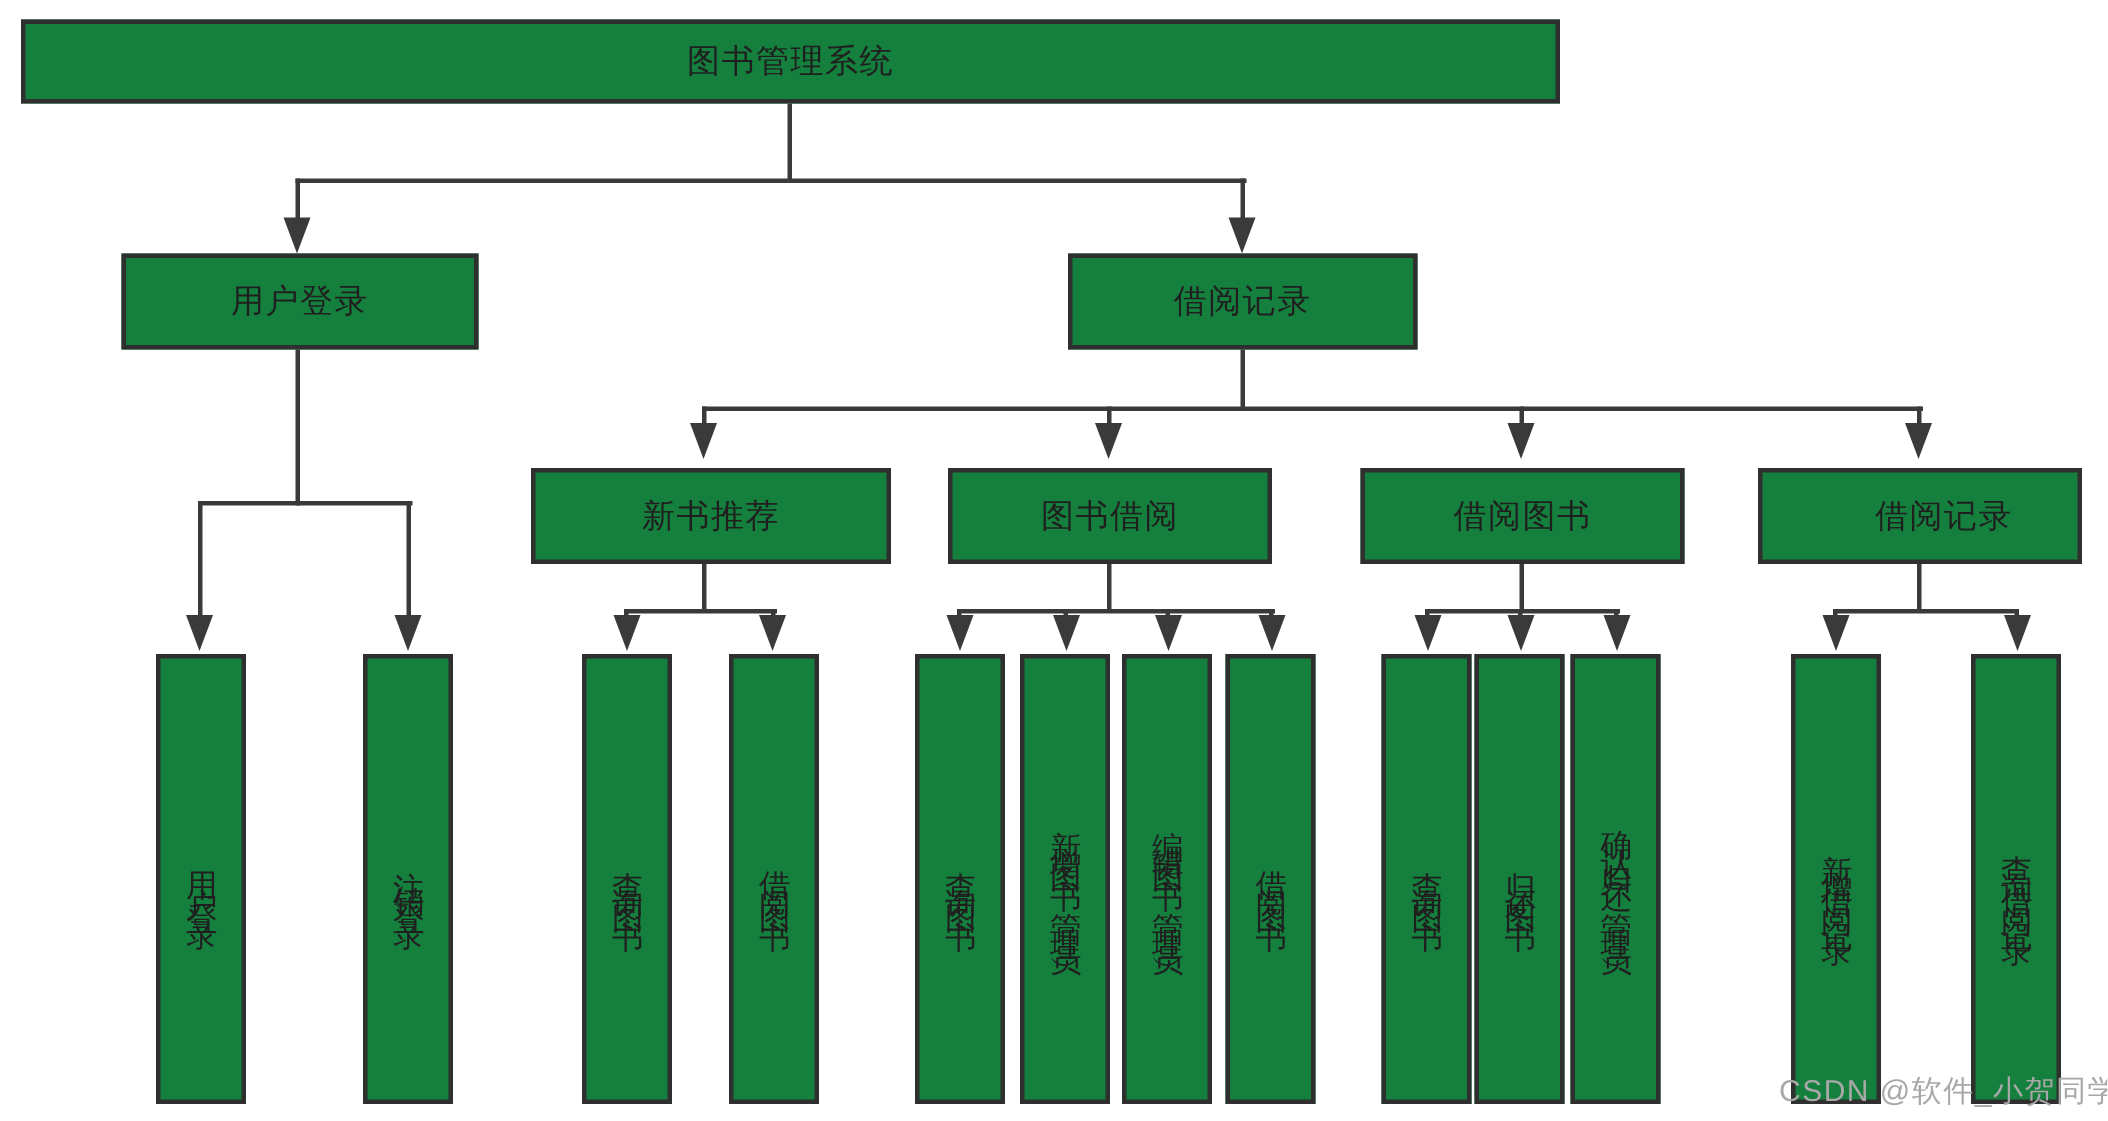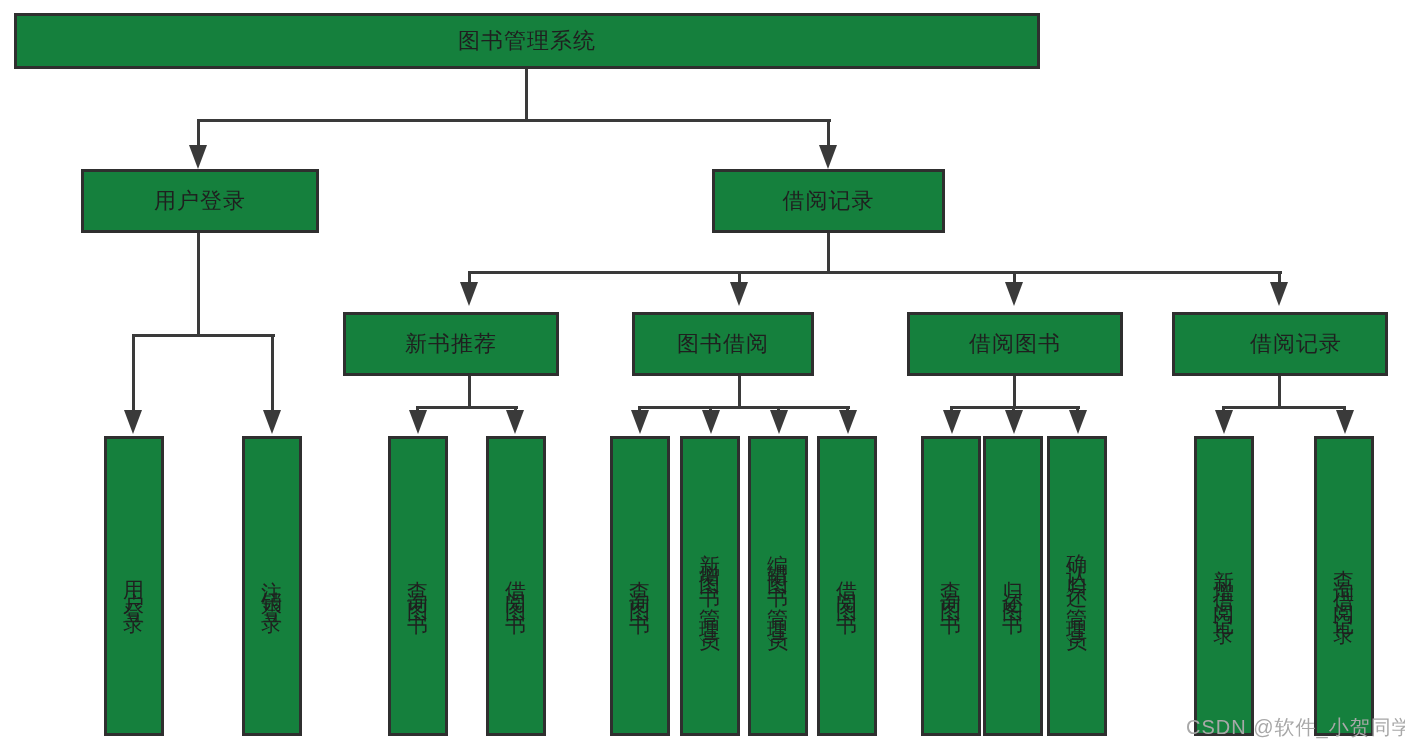--- a/index.html
+++ b/index.html
@@ -87,24 +87,24 @@
   <div class="hline" style="left:468px;top:271px;width:814px;"></div>
   <div class="vline" style="left:468px;top:271px;height:13px;"></div>
   <div class="ahead" style="left:460px;top:282px;"></div>
   <div class="vline" style="left:738px;top:271px;height:13px;"></div>
   <div class="ahead" style="left:730px;top:282px;"></div>
   <div class="vline" style="left:1013px;top:271px;height:13px;"></div>
   <div class="ahead" style="left:1005px;top:282px;"></div>
   <div class="vline" style="left:1278px;top:271px;height:13px;"></div>
   <div class="ahead" style="left:1270px;top:282px;"></div>
 
-  <div class="box" style="left:343px;top:312px;width:216px;height:64px;">
+  <div class="box" style="left:354px;top:312px;width:240px;height:64px;">
     <span>新书推荐</span>
   </div>
-  <div class="box" style="left:632px;top:312px;width:182px;height:64px;">
+  <div class="box" style="left:632px;top:312px;width:216px;height:64px;">
     <span>图书借阅</span>
   </div>
   <div class="box" style="left:907px;top:312px;width:216px;height:64px;">
     <span>借阅图书</span>
   </div>
   <div class="box" style="left:1172px;top:312px;width:216px;height:64px;padding-left:32px;">
     <span>借阅记录</span>
   </div>
 
   <div class="vline" style="left:468px;top:376px;height:32px;"></div>

